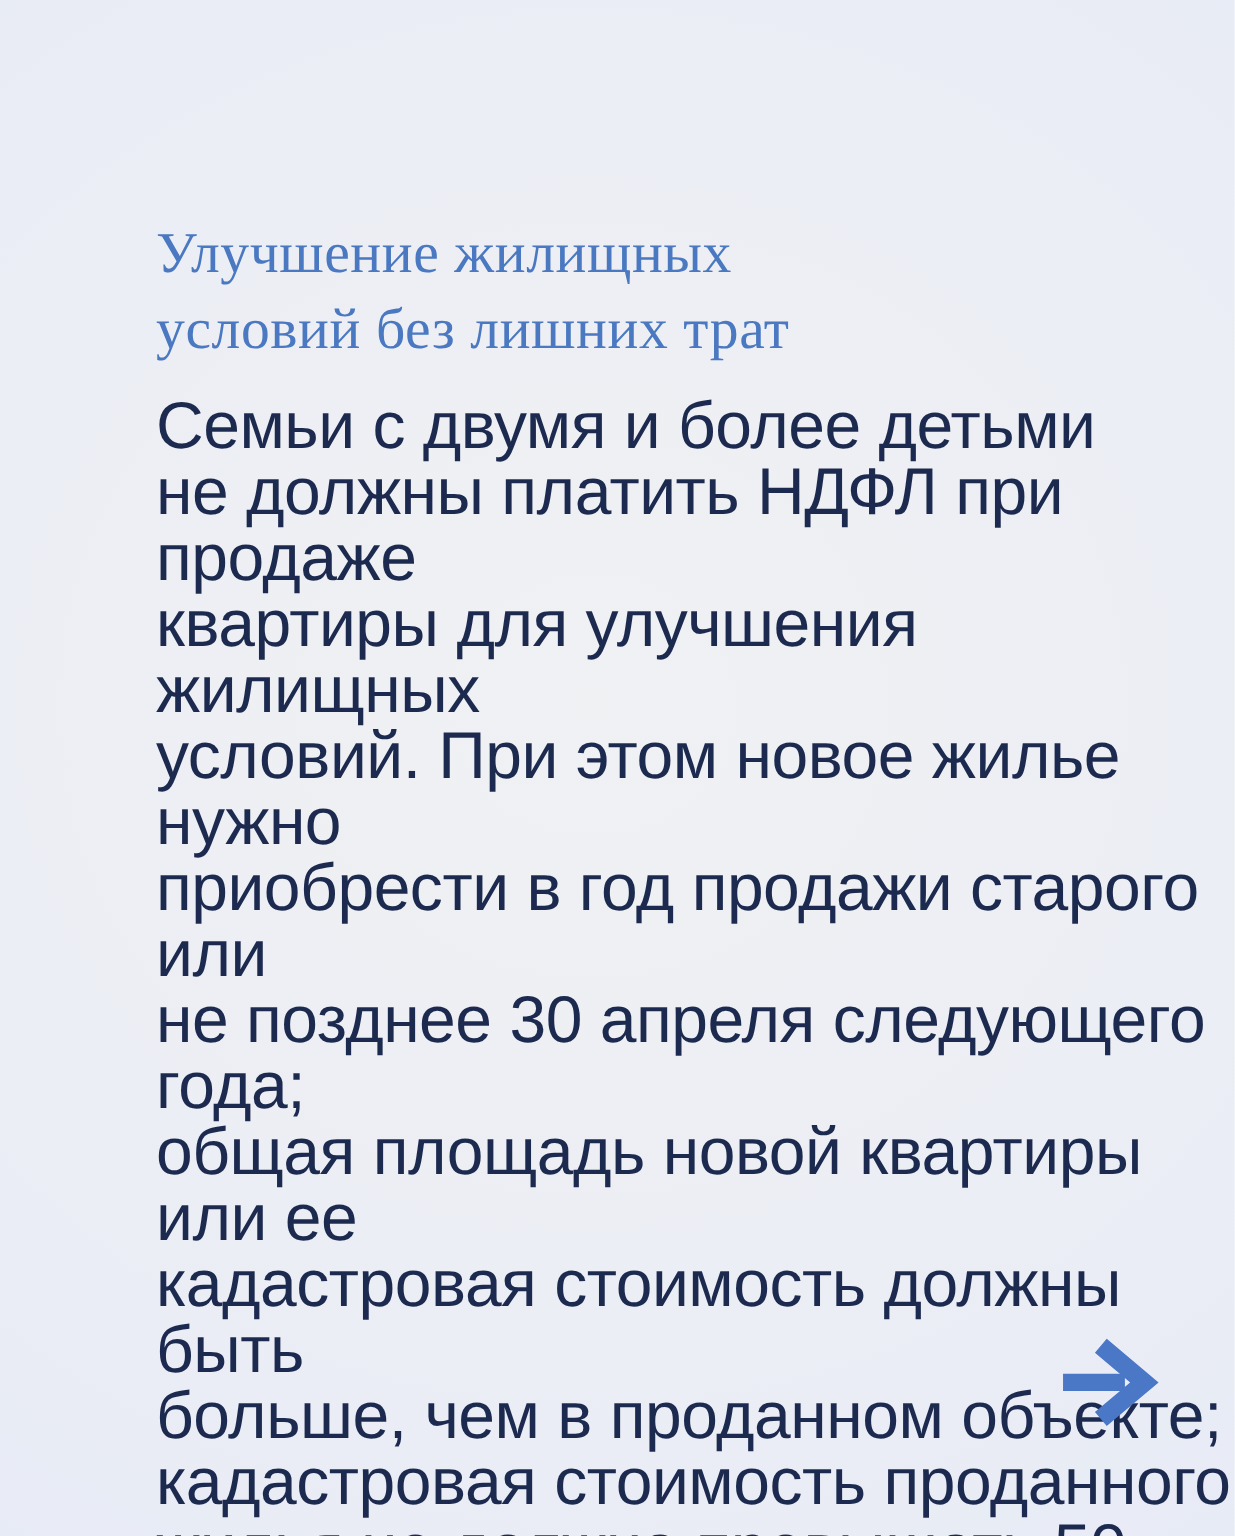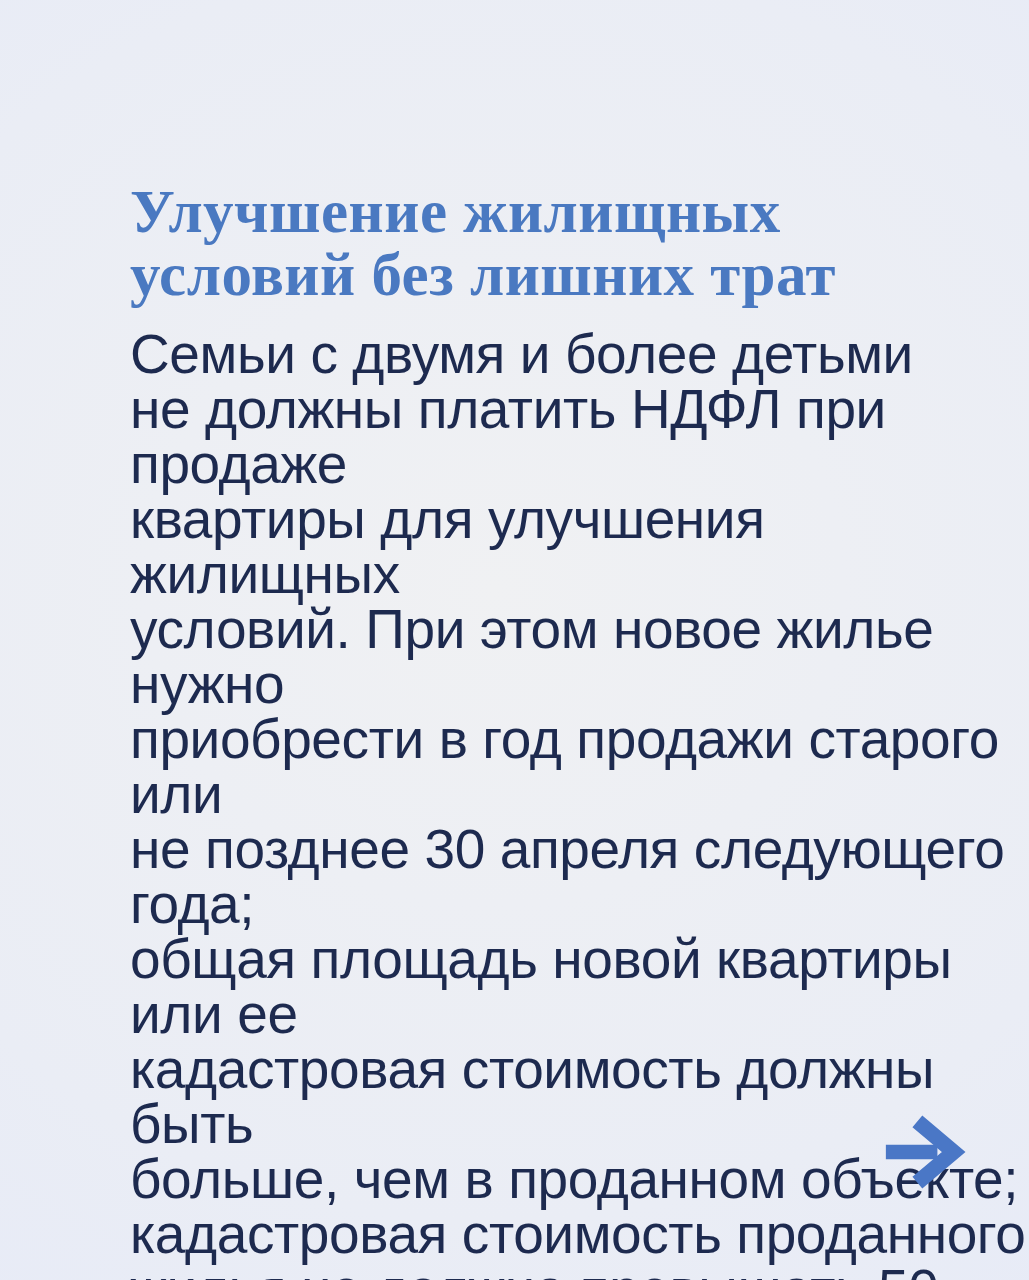--- a/index.html
+++ b/index.html
@@ -21,22 +21,22 @@
         var(--bg-center) 0%,
         #eaedf5 52%,
         var(--bg-edge) 100%);
   }
   .title {
     position: absolute;
     left: 130px;
     top: 180px;
     width: 860px;
     font-family: "Liberation Serif", "DejaVu Serif", serif;
-    font-weight: 700;
-    font-size: 61px;
+    font-weight: 400;
+    font-size: 48px;
     line-height: 63px;
     letter-spacing: 0.5px;
     color: var(--title);
     white-space: pre-line;
   }
   .body-text {
     position: absolute;
     left: 130px;
     top: 327px;
     width: 899px;

